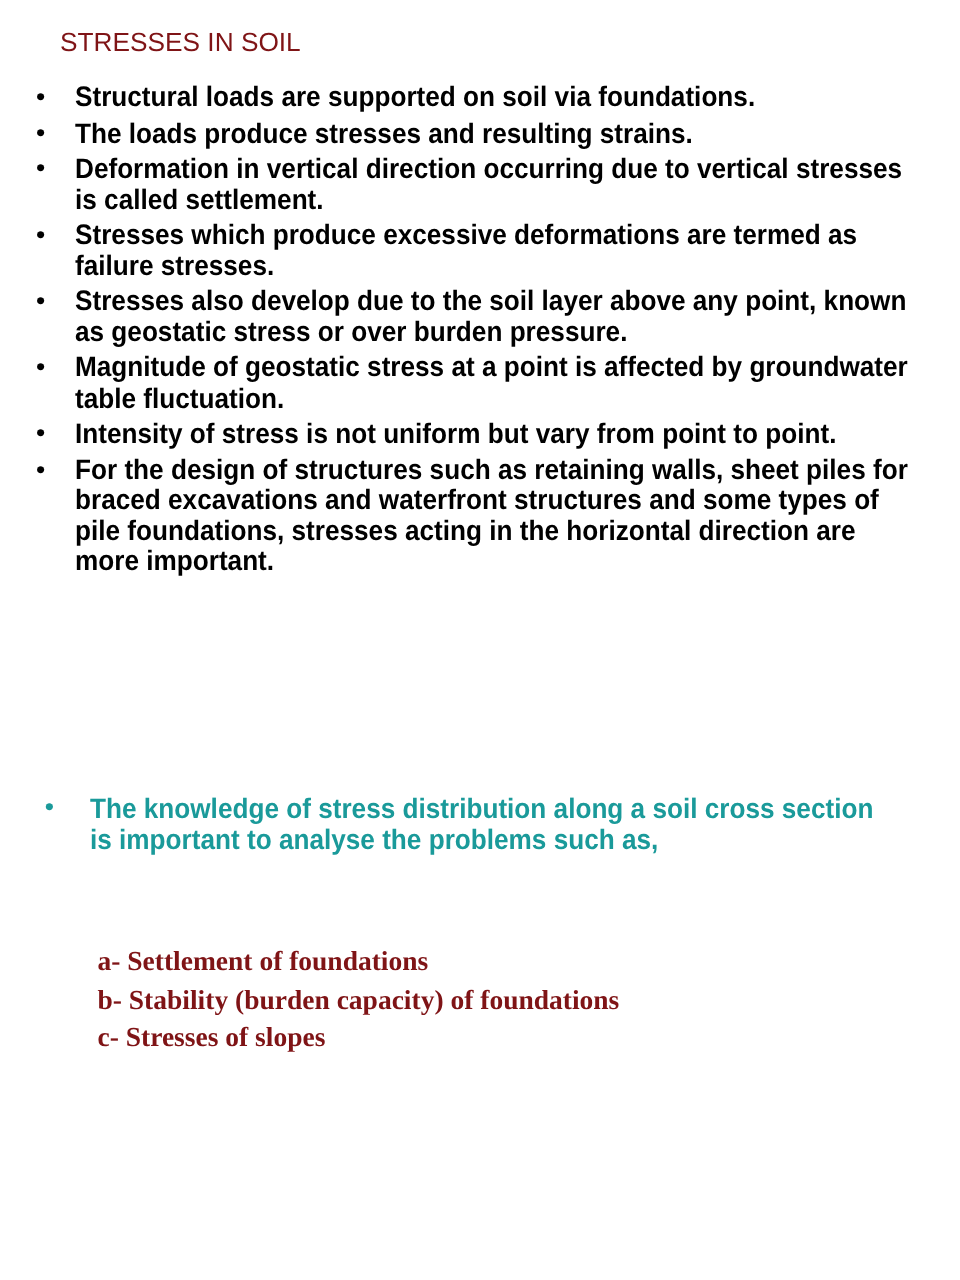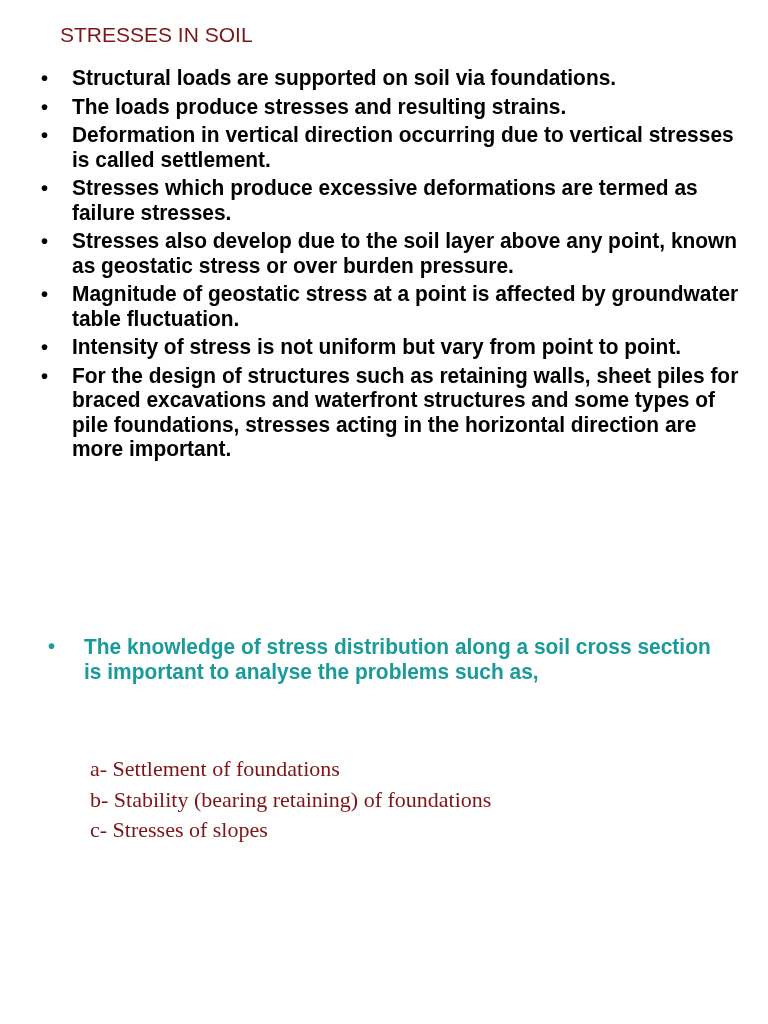--- a/index.html
+++ b/index.html
@@ -11,21 +11,20 @@
       width: 768px;
       height: 1024px;
       position: relative;
       overflow: hidden;
     }
     .page {
       position: absolute;
       left: 0; top: 0;
       width: 656px; height: 1024px;
       background: #ffffff;
-      margin-left: 12px;
     }
     .title {
       position: absolute;
       left: 48px;
       top: 23px;
       font-family: "Liberation Sans", sans-serif;
       font-size: 21px;
       color: #7f1416;
       letter-spacing: 0px;
       white-space: nowrap;
@@ -92,21 +91,21 @@
     .sub-list {
       position: absolute;
       left: 78px;
       top: 754px;
       margin: 0;
       padding: 0;
       list-style: none;
     }
     .sub-item {
       font-family: "Liberation Serif", serif;
-      font-weight: normal;
+      font-weight: bold;
       font-size: 22px;
       line-height: 30.5px;
       color: #7f1416;
       white-space: nowrap;
     }
   </style>
 </head>
 <body>
 
 <div class="page">
@@ -150,17 +149,17 @@
 
   <div class="teal-block">
     <div class="teal-item">
       <span class="dot">•</span>
       <span class="txt">The knowledge of stress distribution along a soil cross section is important to analyse the problems such as,</span>
     </div>
   </div>
 
   <ul class="sub-list">
     <li class="sub-item">a- Settlement of foundations</li>
-    <li class="sub-item">b- Stability (bearing retaining) of foundations</li>
+    <li class="sub-item">b- Stability (burden capacity) of foundations</li>
     <li class="sub-item">c- Stresses of slopes</li>
   </ul>
 
 </div>
 
 </body></html>

